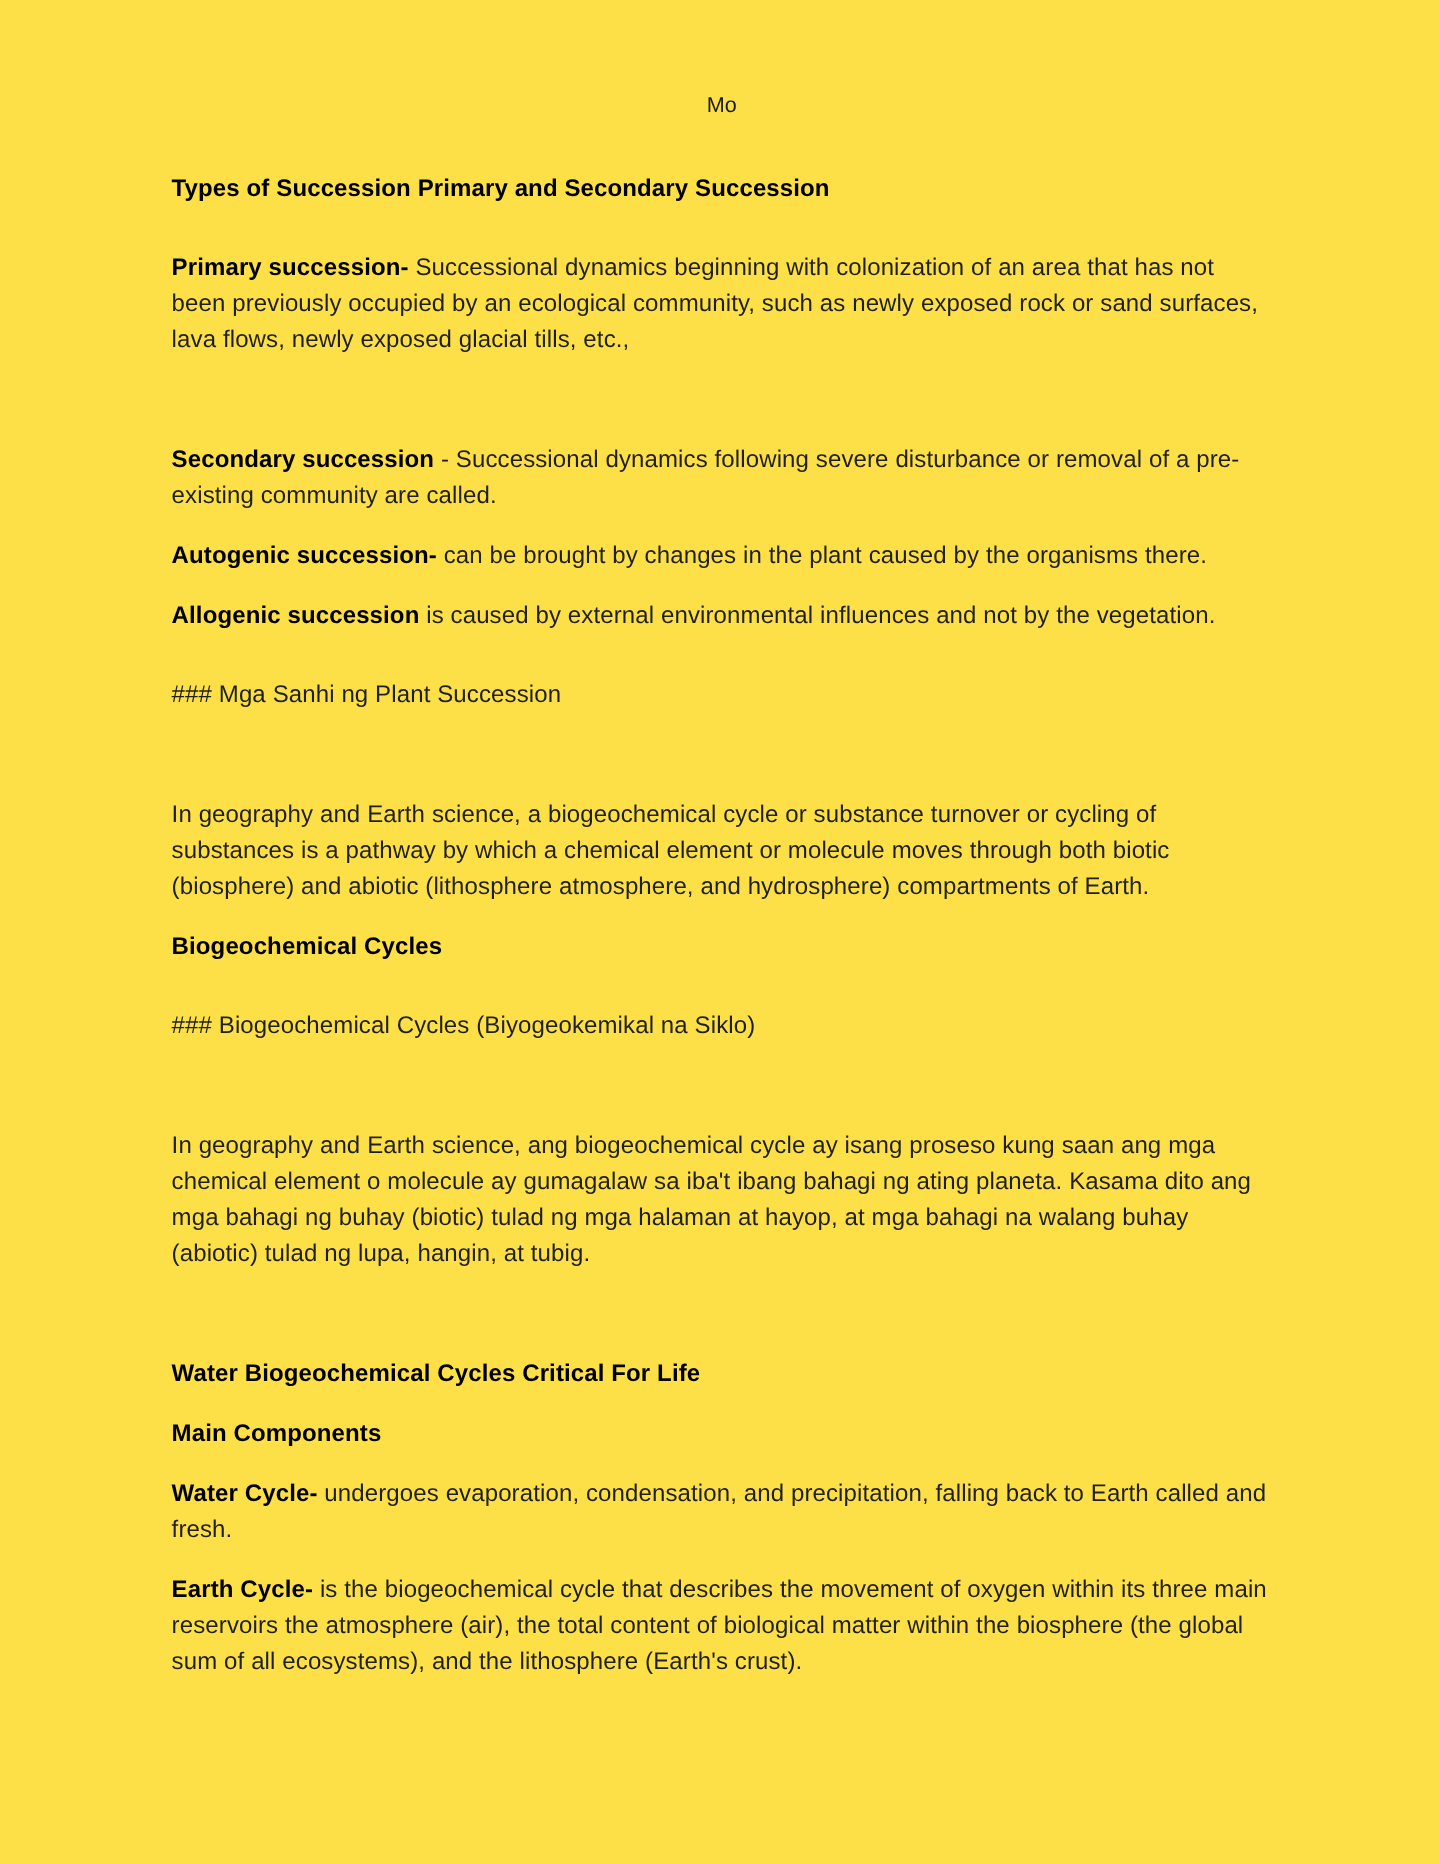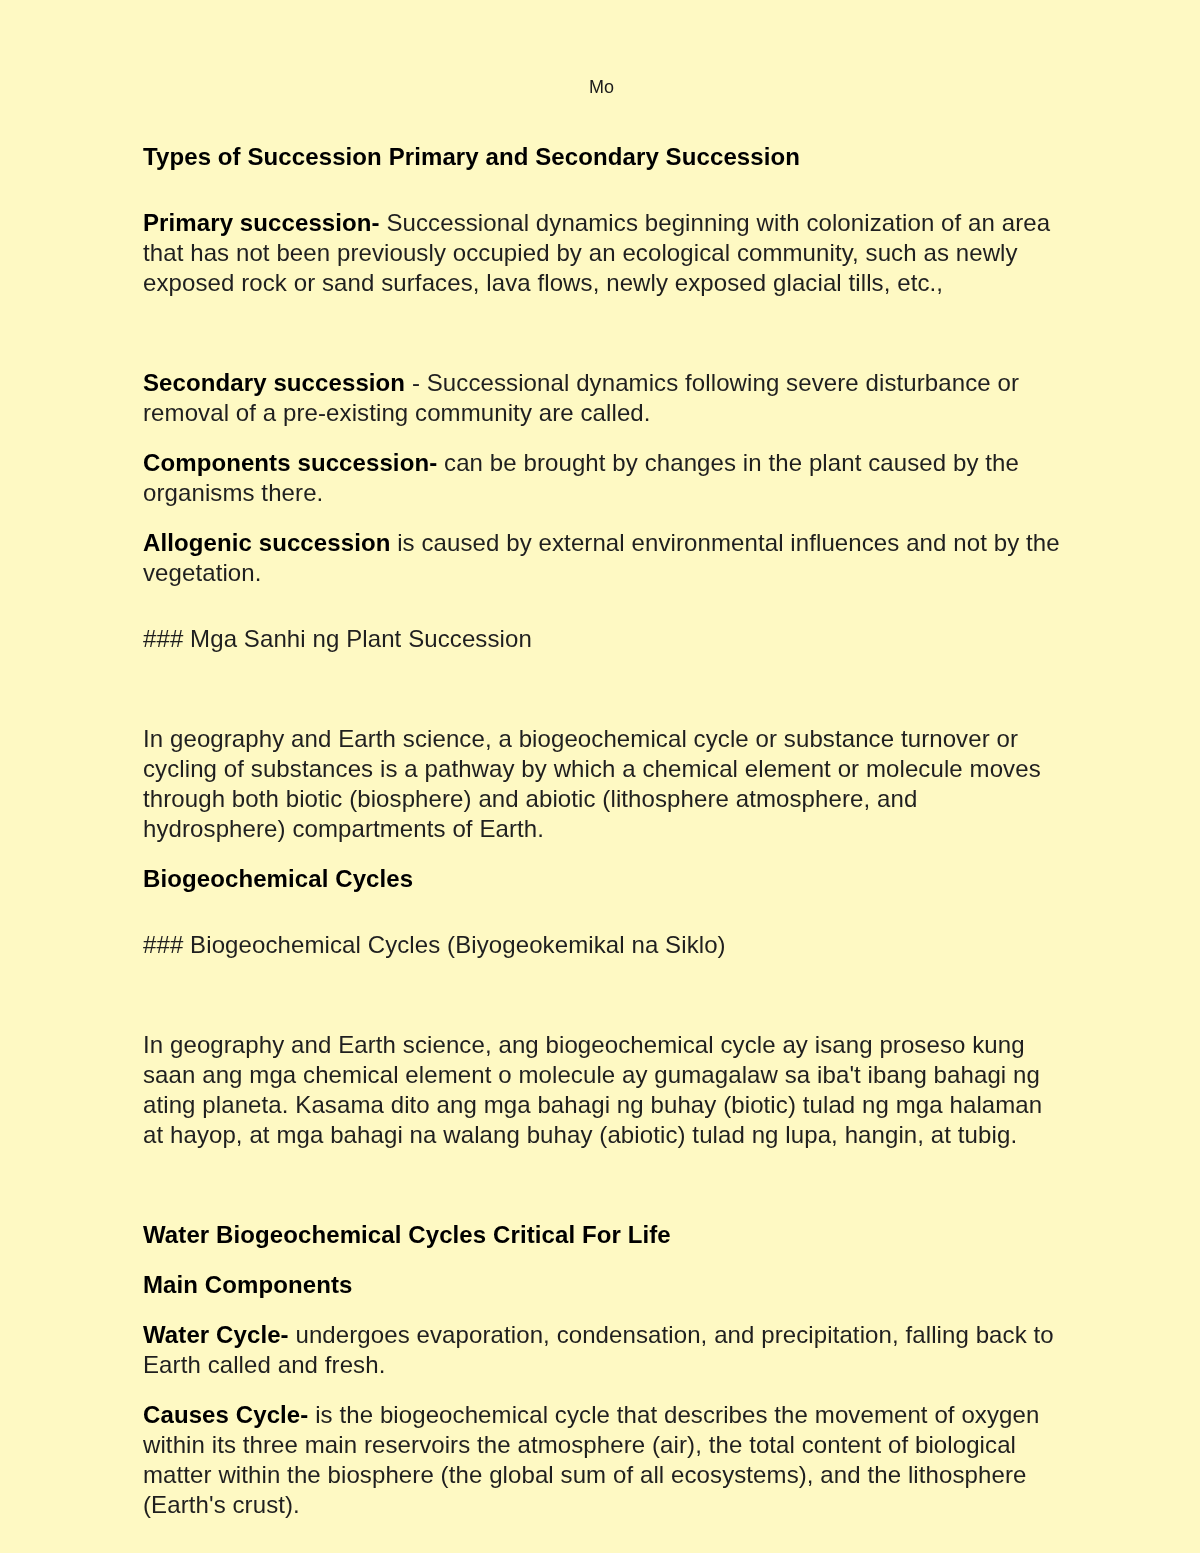--- a/index.html
+++ b/index.html
@@ -8,31 +8,31 @@
     width: 1200px;
     height: 1553px;
     font-family: "Liberation Sans", sans-serif;
     color: #1b1b1b;
     overflow: hidden;
   }
   .page {
     width: 1200px;
     height: 1553px;
     padding: 72px 140px 40px 143px;
-    background: #fef9c3;
+    background: #fde047;
   }
   .page-header {
     text-align: center;
     font-size: 18px;
     line-height: 30px;
     margin-bottom: 40px;
     color: #1b1b1b;
   }
   p.block {
-    font-size: 24px;
+    font-size: 20px;
     line-height: 30px;
     margin: 0 0 20px 0;
     letter-spacing: 0.1px;
     color: #1f1f1f;
   }
   p.block.h {
     font-weight: bold;
     color: #000000;
   }
   p.block strong {
@@ -51,35 +51,35 @@
 
   <div class="page-header">Mo</div>
 
   <p class="block h"><span>Types of Succession Primary and Secondary Succession</span></p>
 
   <p class="block gap-after"><strong>Primary succession-</strong><span> Successional dynamics beginning with colonization of an area that has not been previously occupied by an ecological community, such as newly exposed rock or sand surfaces, lava flows, newly exposed glacial tills, etc.,</span></p>
 
   <p class="block"><strong>Secondary succession</strong><span> - Successional dynamics following severe disturbance or removal of a pre-existing community are called.</span></p>
 
 
-  <p class="block"><strong>Components succession-</strong><span> can be brought by changes in the plant caused by the organisms there.</span></p>
+  <p class="block"><strong>Autogenic succession-</strong><span> can be brought by changes in the plant caused by the organisms there.</span></p>
 
   <p class="block"><strong>Allogenic succession</strong><span> is caused by external environmental influences and not by the vegetation.</span></p>
 
   <p class="block gap-after"><span>### Mga Sanhi ng Plant Succession</span></p>
 
   <p class="block"><span>In geography and Earth science, a biogeochemical cycle or substance turnover or cycling of substances is a pathway by which a chemical element or molecule moves through both biotic (biosphere) and abiotic (lithosphere atmosphere, and hydrosphere) compartments of Earth.</span></p>
 
   <p class="block h"><span>Biogeochemical Cycles</span></p>
 
   <p class="block gap-after"><span>### Biogeochemical Cycles (Biyogeokemikal na Siklo)</span></p>
 
   <p class="block gap-after"><span>In geography and Earth science, ang biogeochemical cycle ay isang proseso kung saan ang mga chemical element o molecule ay gumagalaw sa iba't ibang bahagi ng ating planeta. Kasama dito ang mga bahagi ng buhay (biotic) tulad ng mga halaman at hayop, at mga bahagi na walang buhay (abiotic) tulad ng lupa, hangin, at tubig.</span></p>
 
   <p class="block h"><span>Water Biogeochemical Cycles Critical For Life</span></p>
 
   <p class="block h"><span>Main Components</span></p>
 
   <p class="block"><strong>Water Cycle-</strong><span> undergoes evaporation, condensation, and precipitation, falling back to Earth called and fresh.</span></p>
 
-  <p class="block"><strong>Causes Cycle-</strong><span> is the biogeochemical cycle that describes the movement of oxygen within its three main reservoirs the atmosphere (air), the total content of biological matter within the biosphere (the global sum of all ecosystems), and the lithosphere (Earth's crust).</span></p>
+  <p class="block"><strong>Earth Cycle-</strong><span> is the biogeochemical cycle that describes the movement of oxygen within its three main reservoirs the atmosphere (air), the total content of biological matter within the biosphere (the global sum of all ecosystems), and the lithosphere (Earth's crust).</span></p>
 
 </div>
 
 </body></html>

